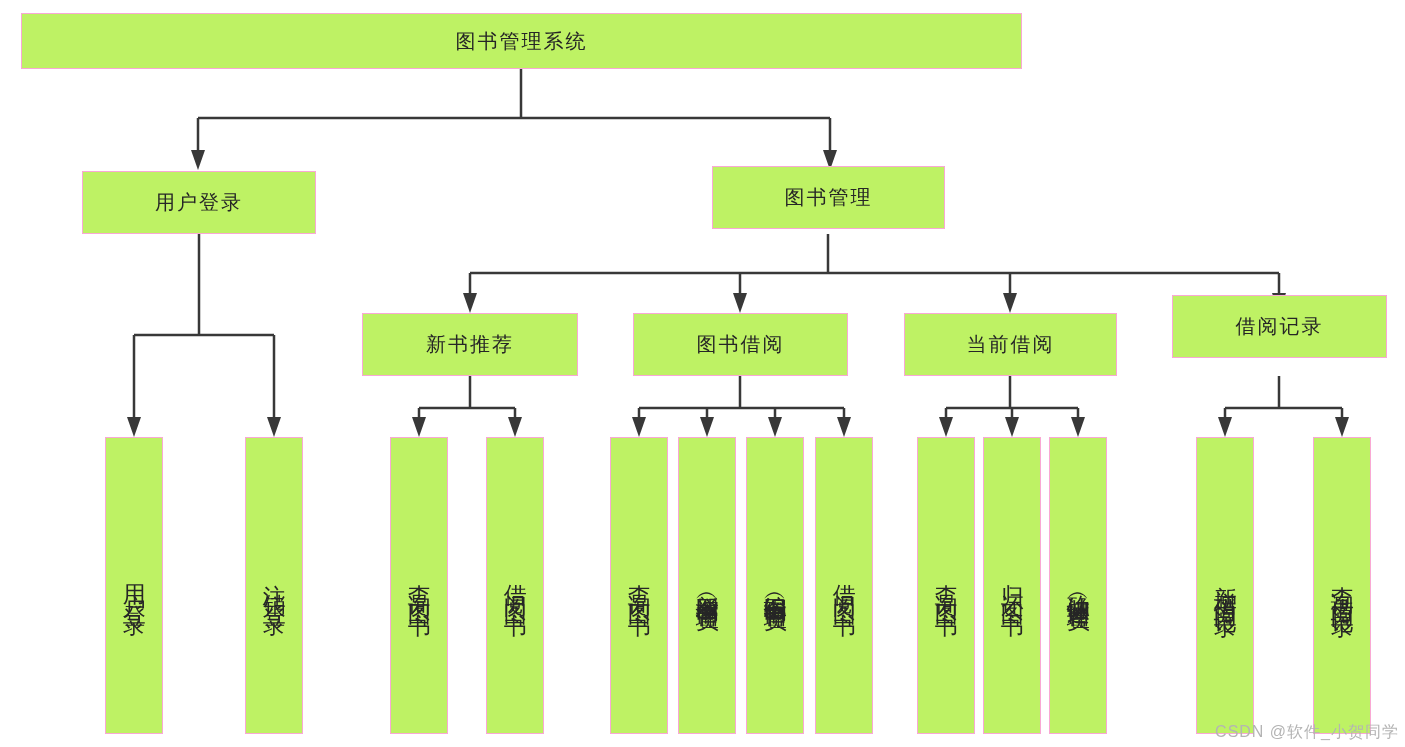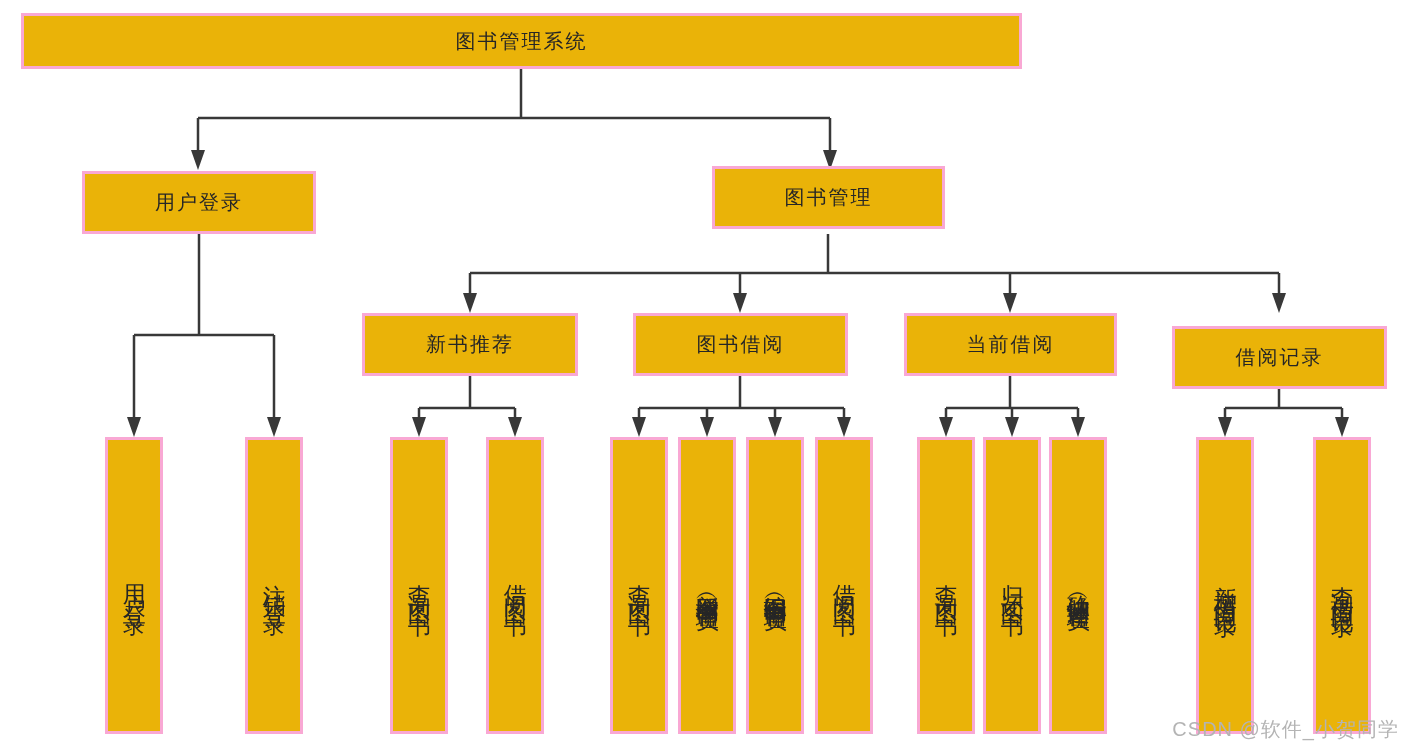--- a/index.html
+++ b/index.html
@@ -9,45 +9,45 @@
     background:#ffffff;
     font-family:"Liberation Sans","DejaVu Sans",sans-serif;
     overflow:hidden;
   }
   .connector-layer{
     position:absolute;left:0;top:0;width:1405px;height:747px;
     pointer-events:none;
   }
   .box{
     position:absolute;box-sizing:border-box;
-    border:3px solid #f9a8d4;background:#eab308;
+    border:1px solid #f9a8d4;background:#bef264;
     display:flex;align-items:center;justify-content:center;
   }
   .h-label{
     font-size:20px;color:#262626;letter-spacing:2px;white-space:nowrap;
   }
   .v-label{
     writing-mode:vertical-rl;text-orientation:mixed;
     font-size:23px;color:#262626;line-height:1.2;
   }
   .ls-wide{letter-spacing:10px;}
   .ls-mid{letter-spacing:6px;}
   .ls-tight{letter-spacing:2px;}
   .watermark{
     position:absolute;right:6px;bottom:4px;
-    font-size:20px;color:#b4b4b4;letter-spacing:1px;white-space:nowrap;margin-top:6px;
+    font-size:16px;color:#b4b4b4;letter-spacing:1px;white-space:nowrap;margin-top:6px;
   }
   
   .n-root{left:21px;top:13px;width:1001px;height:56px;}
   .n-user-login{left:82px;top:171px;width:234px;height:63px;}
   .n-book-mgmt{left:712px;top:166px;width:233px;height:63px;}
   .n-l3-0{left:362px;top:313px;width:216px;height:63px;}
   .n-l3-1{left:633px;top:313px;width:215px;height:63px;}
   .n-l3-2{left:904px;top:313px;width:213px;height:63px;}
-  .n-l3-3{left:1172px;top:326px;width:215px;height:63px;}
+  .n-l3-3{left:1172px;top:295px;width:215px;height:63px;}
   .leaf{top:437px;width:58px;height:297px;}
   .lf-0{left:105px;}  .lf-1{left:245px;}
   .lf-2{left:390px;}  .lf-3{left:486px;}
   .lf-4{left:610px;}  .lf-5{left:678px;}
   .lf-6{left:746px;}  .lf-7{left:815px;}
   .lf-8{left:917px;}  .lf-9{left:983px;}
   .lf-10{left:1049px;}
   .lf-11{left:1196px;} .lf-12{left:1313px;}
 </style>
 </head>

